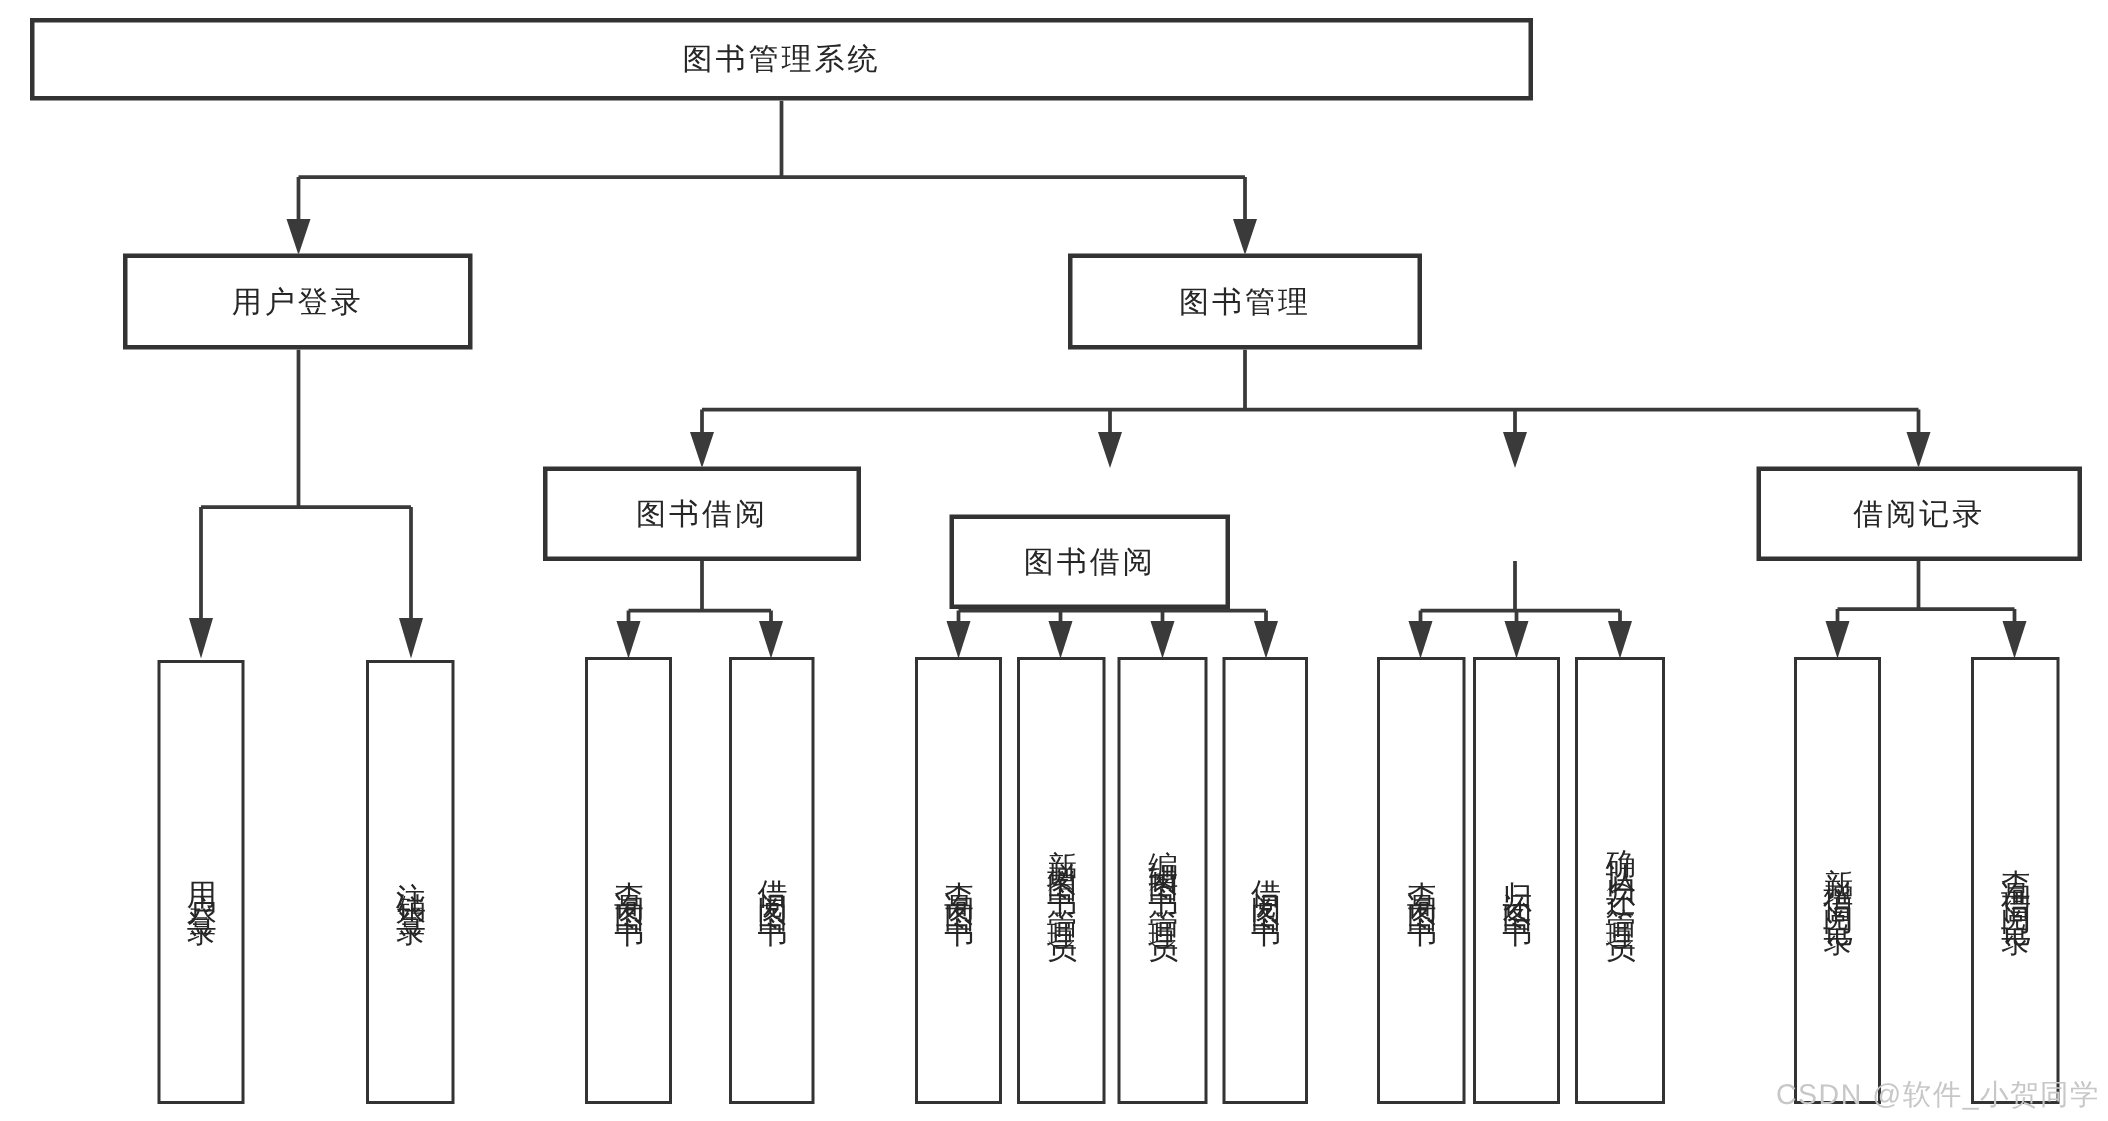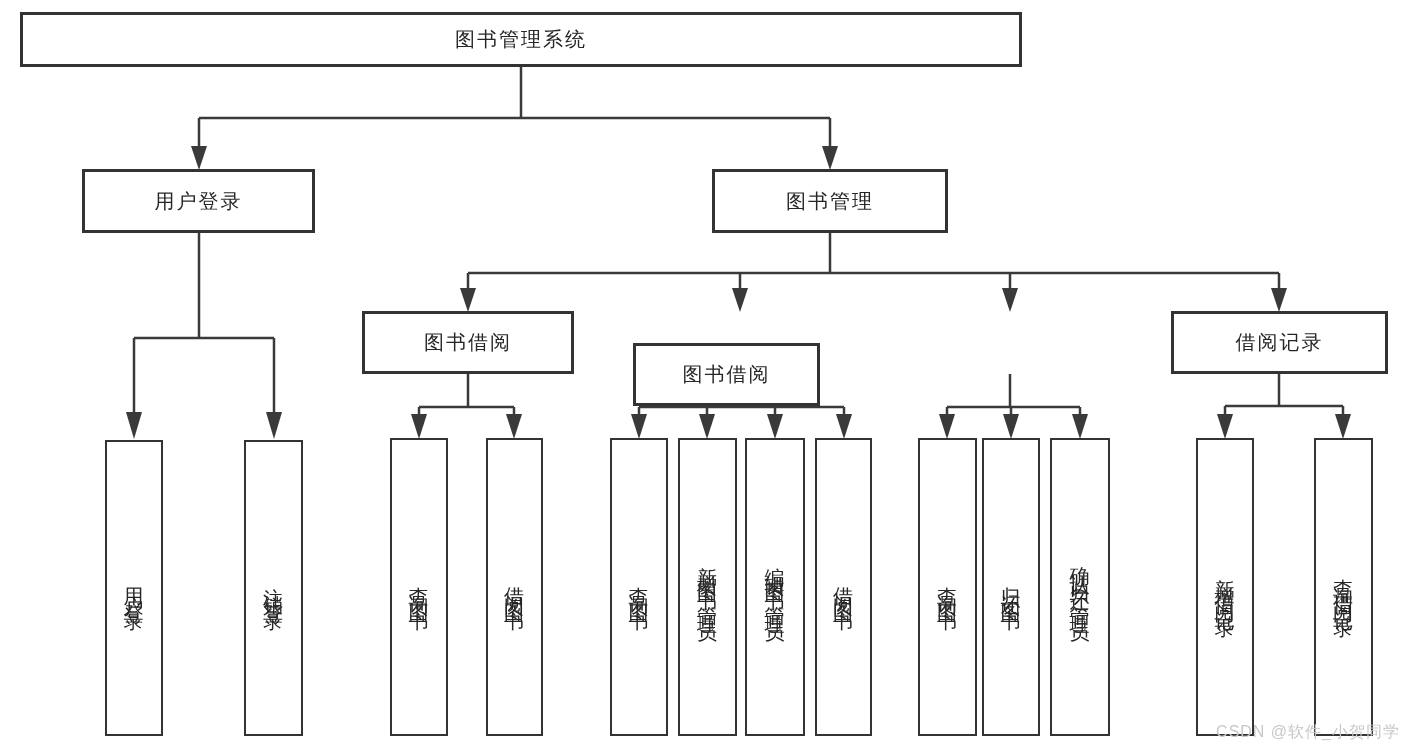--- a/index.html
+++ b/index.html
@@ -30,21 +30,21 @@
     border:2px solid var(--box-border,#333);
     display:flex;align-items:center;justify-content:center;
     top:438px;height:298px;
   }
   .leaf .vtext{
     writing-mode:vertical-rl;text-orientation:mixed;
     font-size:20px;letter-spacing:8px;line-height:1;
   }
   .watermark{
     position:absolute;right:5px;bottom:4px;z-index:3;
-    color:var(--watermark,#c7c7c7);font-size:16px;letter-spacing:1px;
+    color:var(--watermark,#c7c7c7);font-size:19px;letter-spacing:1px;
     white-space:nowrap;
     margin-top:28px;
   }
 </style>
 </head>
 <body>
 
 <div class="canvas">
 
   <svg class="wires" width="1405" height="747" viewBox="0 0 1405 747">

